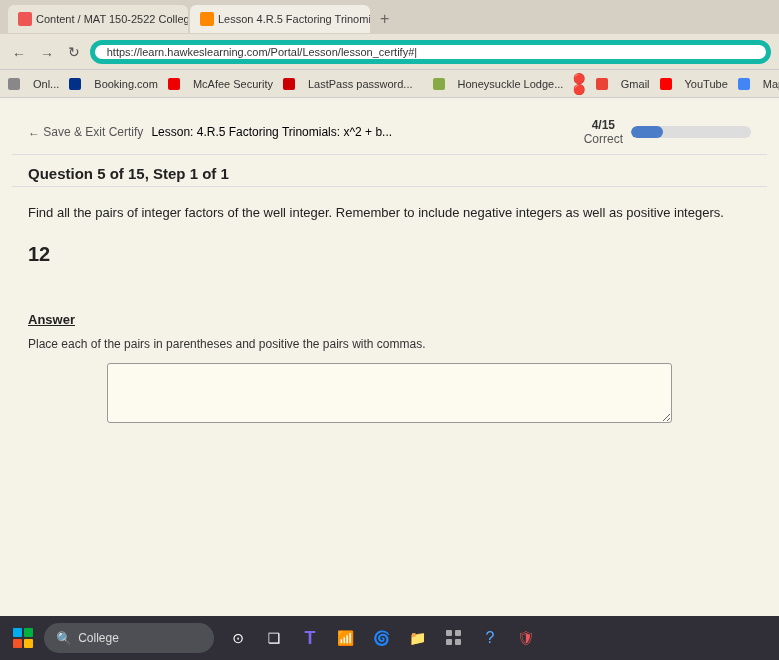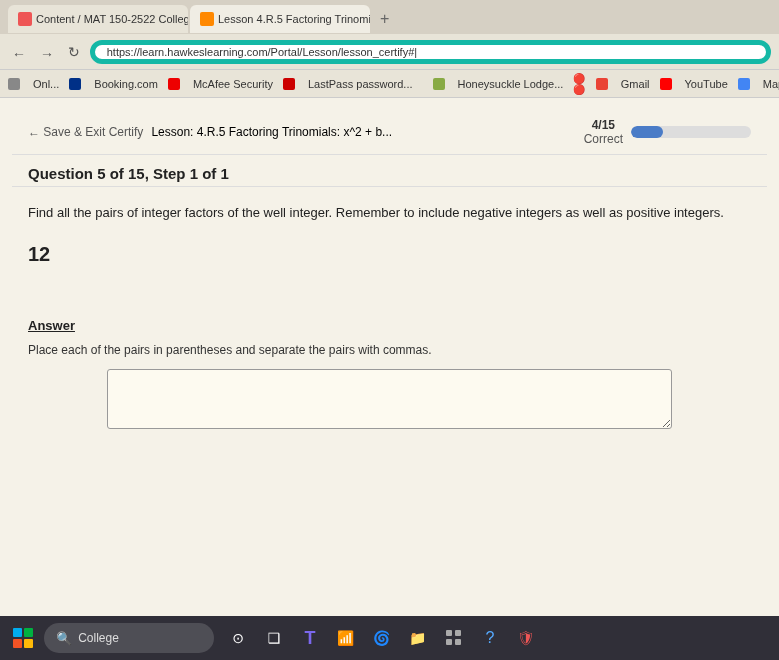--- a/index.html
+++ b/index.html
@@ -215,21 +215,20 @@
 
     .question-value {
       font-size: 20px;
       font-weight: bold;
       color: #222;
       margin: 20px 0 30px 0;
     }
 
     .answer-section {
       padding: 0 16px 16px 16px;
-      margin-top: 6px;
     }
 
     .answer-label {
       font-size: 13px;
       font-weight: bold;
       color: #222;
       margin-bottom: 10px;
       text-decoration: underline;
     }
 
@@ -415,21 +414,21 @@
       <span>Question 5 of 15, Step 1 of 1</span>
     </div>
 
     <div class="question-body">
       <p class="question-text">Find all the pairs of integer factors of the well integer. Remember to include negative integers as well as positive integers.</p>
       <div class="question-value">12</div>
     </div>
 
     <div class="answer-section">
       <div class="answer-label">Answer</div>
-      <p class="answer-instruction">Place each of the pairs in parentheses and separate the pairs with commas.</p>
+      <p class="answer-instruction">Place each of the pairs in parentheses and positive the pairs with commas.</p>
       <textarea class="answer-input" style=""></textarea>
     </div>
 
   </div>
 
 </div>
 
 <div class="taskbar">
 
   <div class="taskbar-start">

